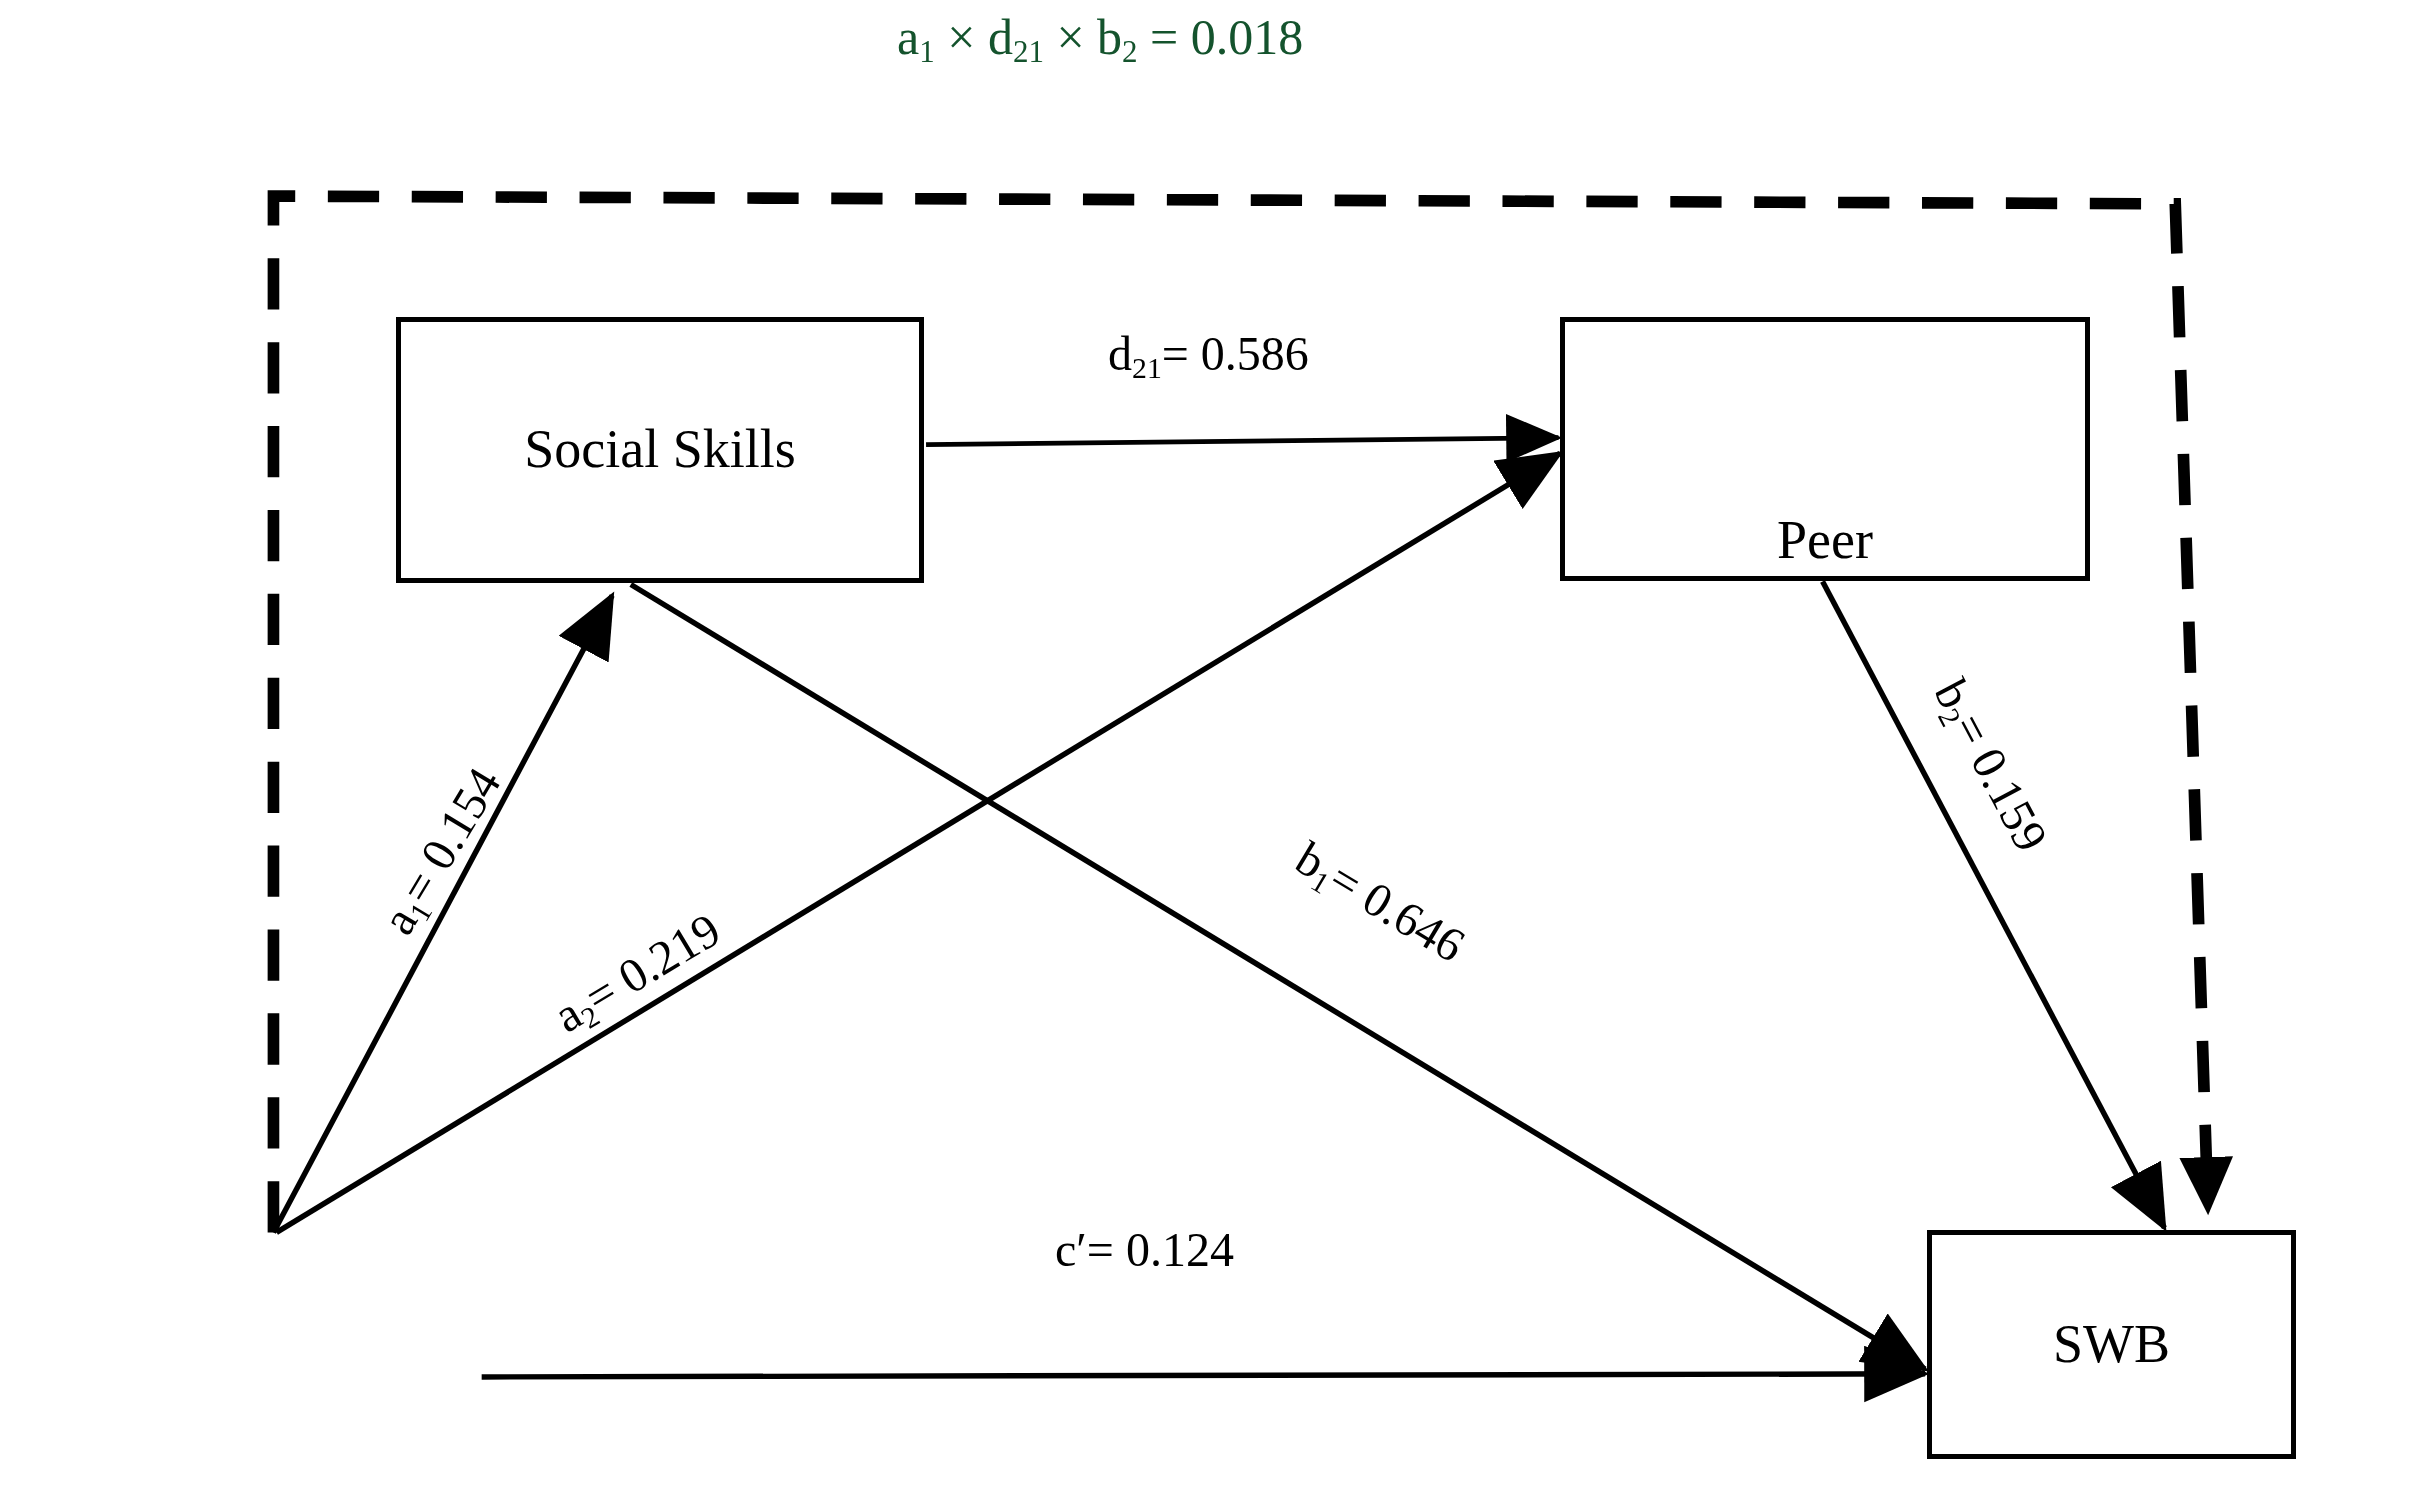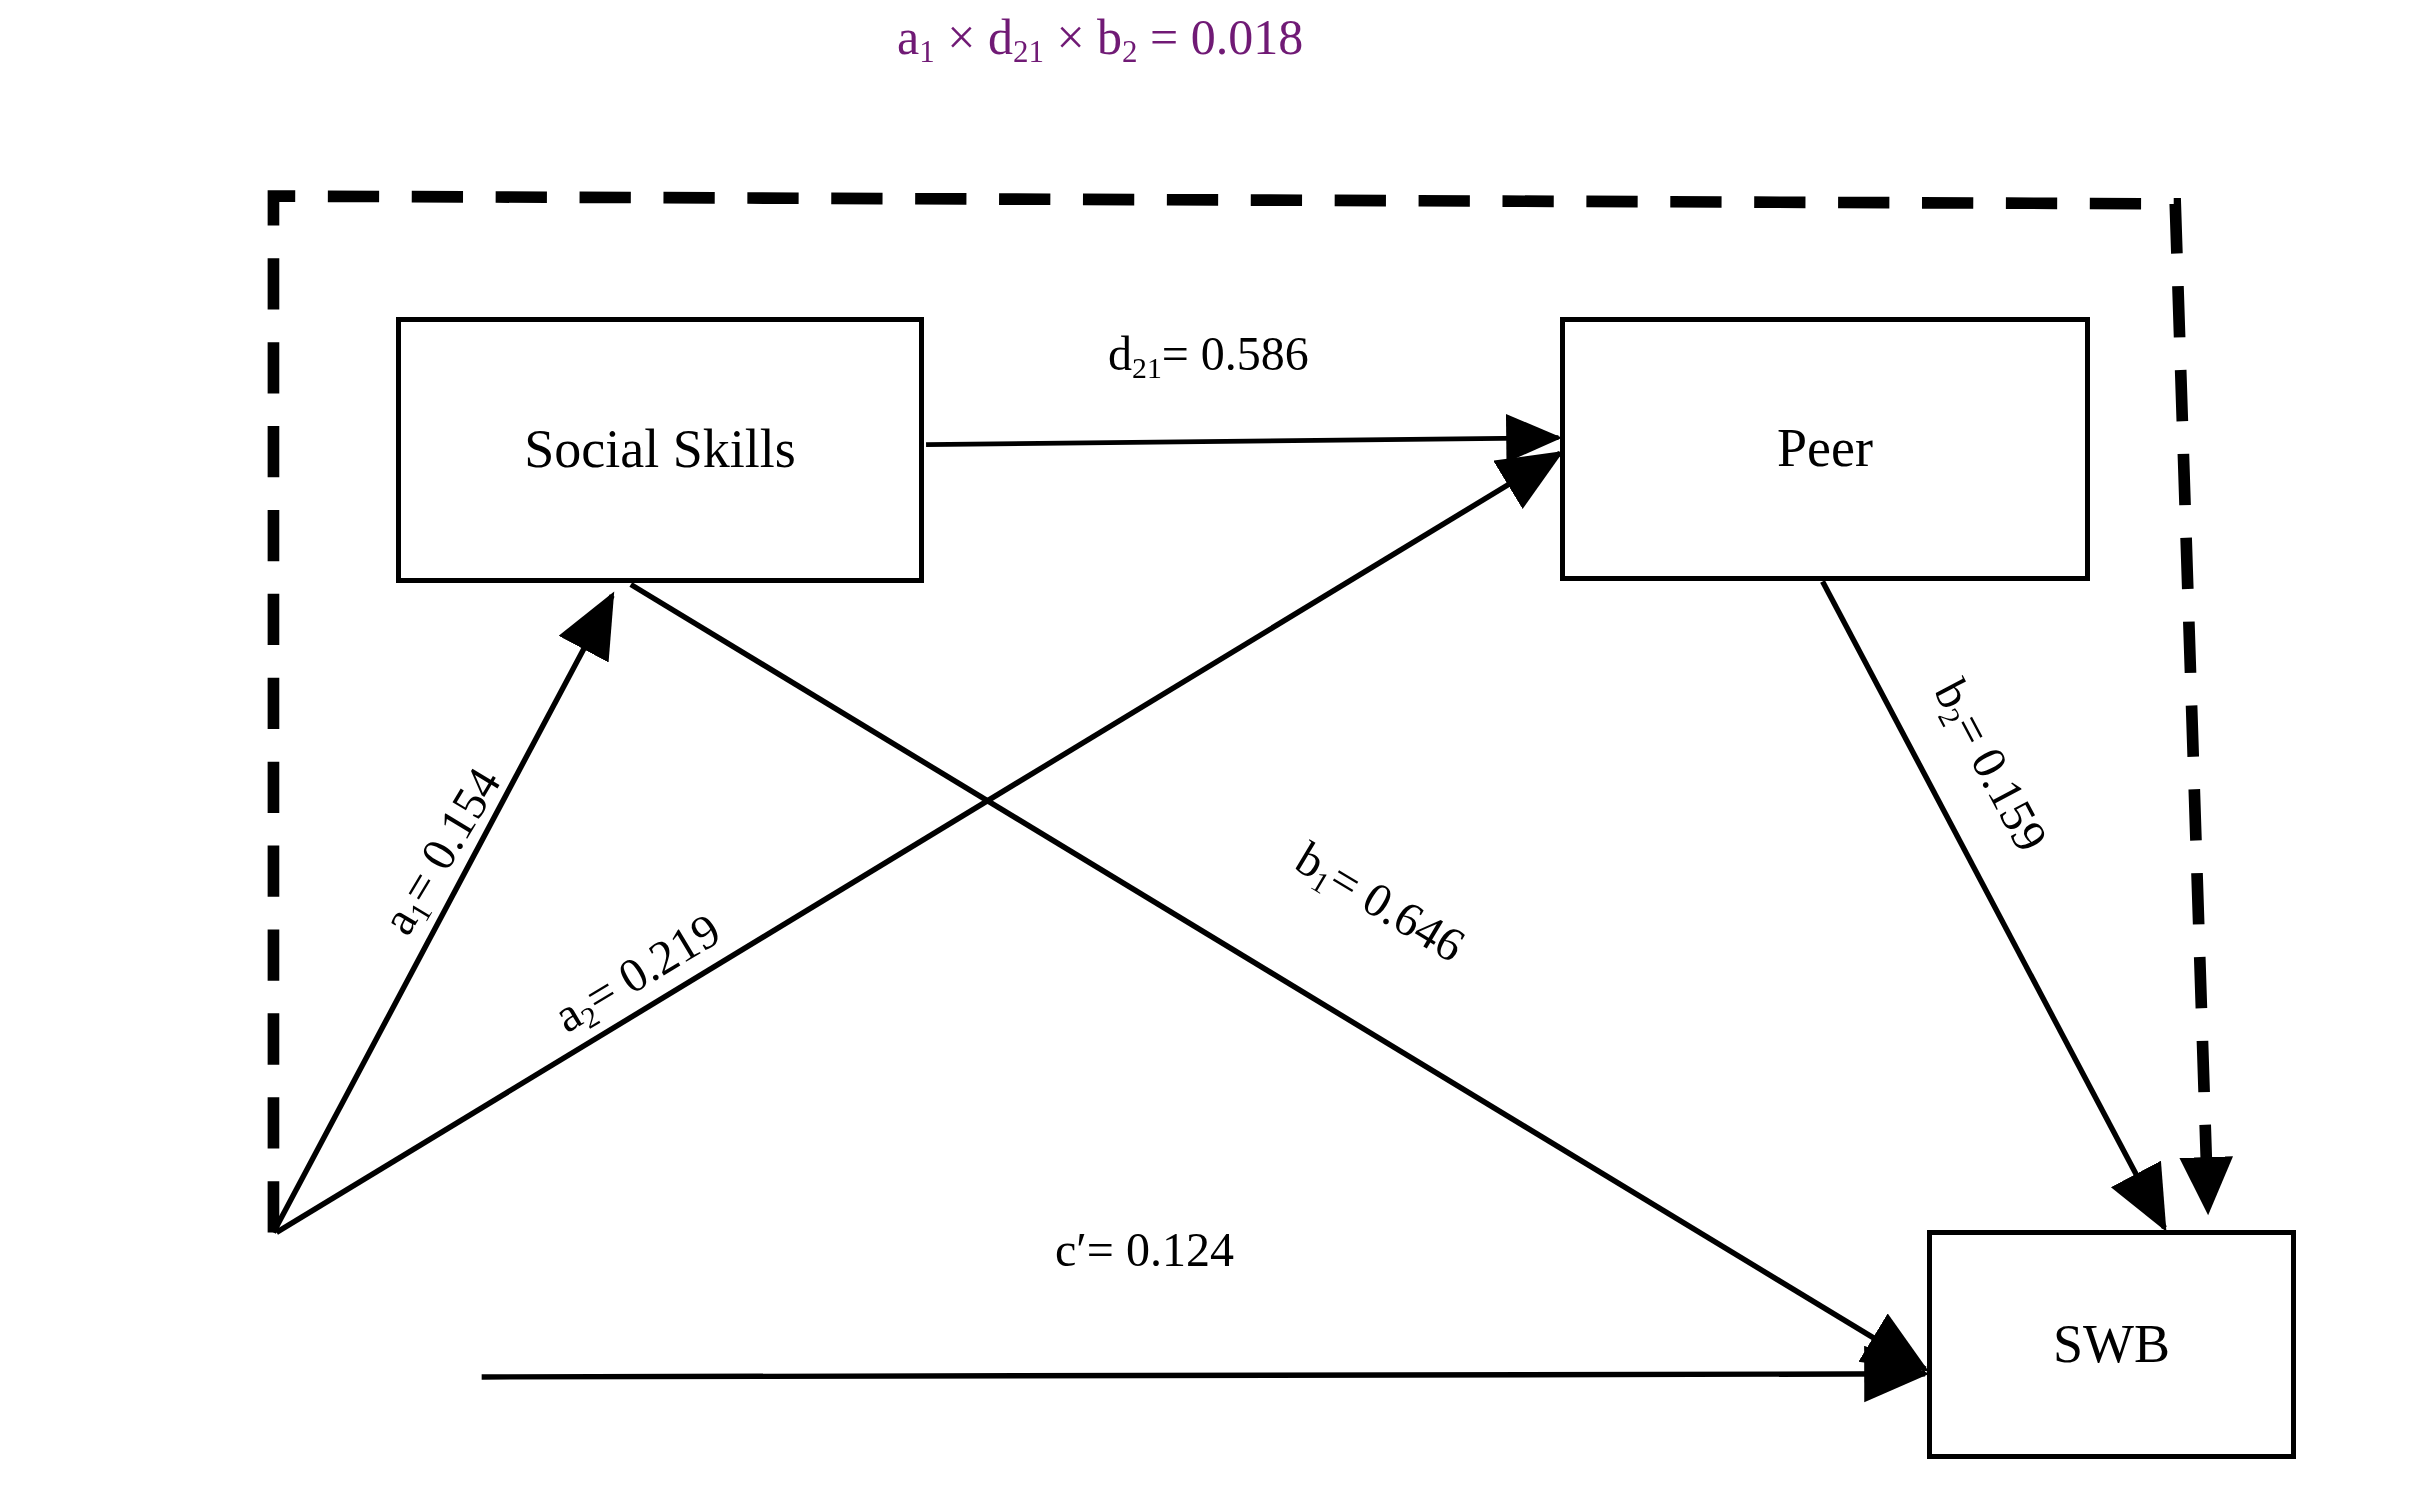--- a/index.html
+++ b/index.html
@@ -39,21 +39,21 @@
   .edge-label {
     position: absolute;
     color: #000000;
     font-size: 48px;
     font-family: "Liberation Serif", "DejaVu Serif", serif;
     white-space: nowrap;
     transform-origin: 0 0;
   }
   .top-formula {
     position: absolute;
-    color: #701a75;
+    color: #14532d;
     font-size: 50px;
     font-family: "Liberation Serif", "DejaVu Serif", serif;
     white-space: nowrap;
   }
   sub {
     font-size: 0.62em;
     vertical-align: baseline;
     position: relative;
     top: 0.28em;
   }
@@ -90,21 +90,21 @@
     <line x1="620" y1="1772" x2="2478" y2="1768" stroke="#000000" stroke-width="7" marker-end="url(#arrow-solid)"></line>
 
     <path d="M 352,1586 L 352,252 L 2800,262 L 2842,1555" fill="none" stroke="#000000" stroke-width="15" stroke-dasharray="66 42" marker-end="url(#arrow-dashed)"></path>
   </svg>
 
 
   <div class="node-box" style="left:396px; top:317px; width:528px; height:266px;">
     <span>Social Skills</span>
   </div>
 
-  <div class="node-box" style="left:1560px; top:317px; width:530px; height:264px; flex-direction:column;">
+  <div class="node-box" style="left:1560px; top:317px; width:530px; height:264px; flex-direction:column;justify-content:flex-end;">
     <span>Peer</span>
   </div>
 
   <div class="node-box" style="left:1927px; top:1230px; width:369px; height:229px;">
     <span>SWB</span>
   </div>
 
   <div class="edge-label" style="left:370px; top:915px; transform: rotate(-59deg);">
     <span>a</span><sub>1</sub><span>= 0.154</span>
   </div>

